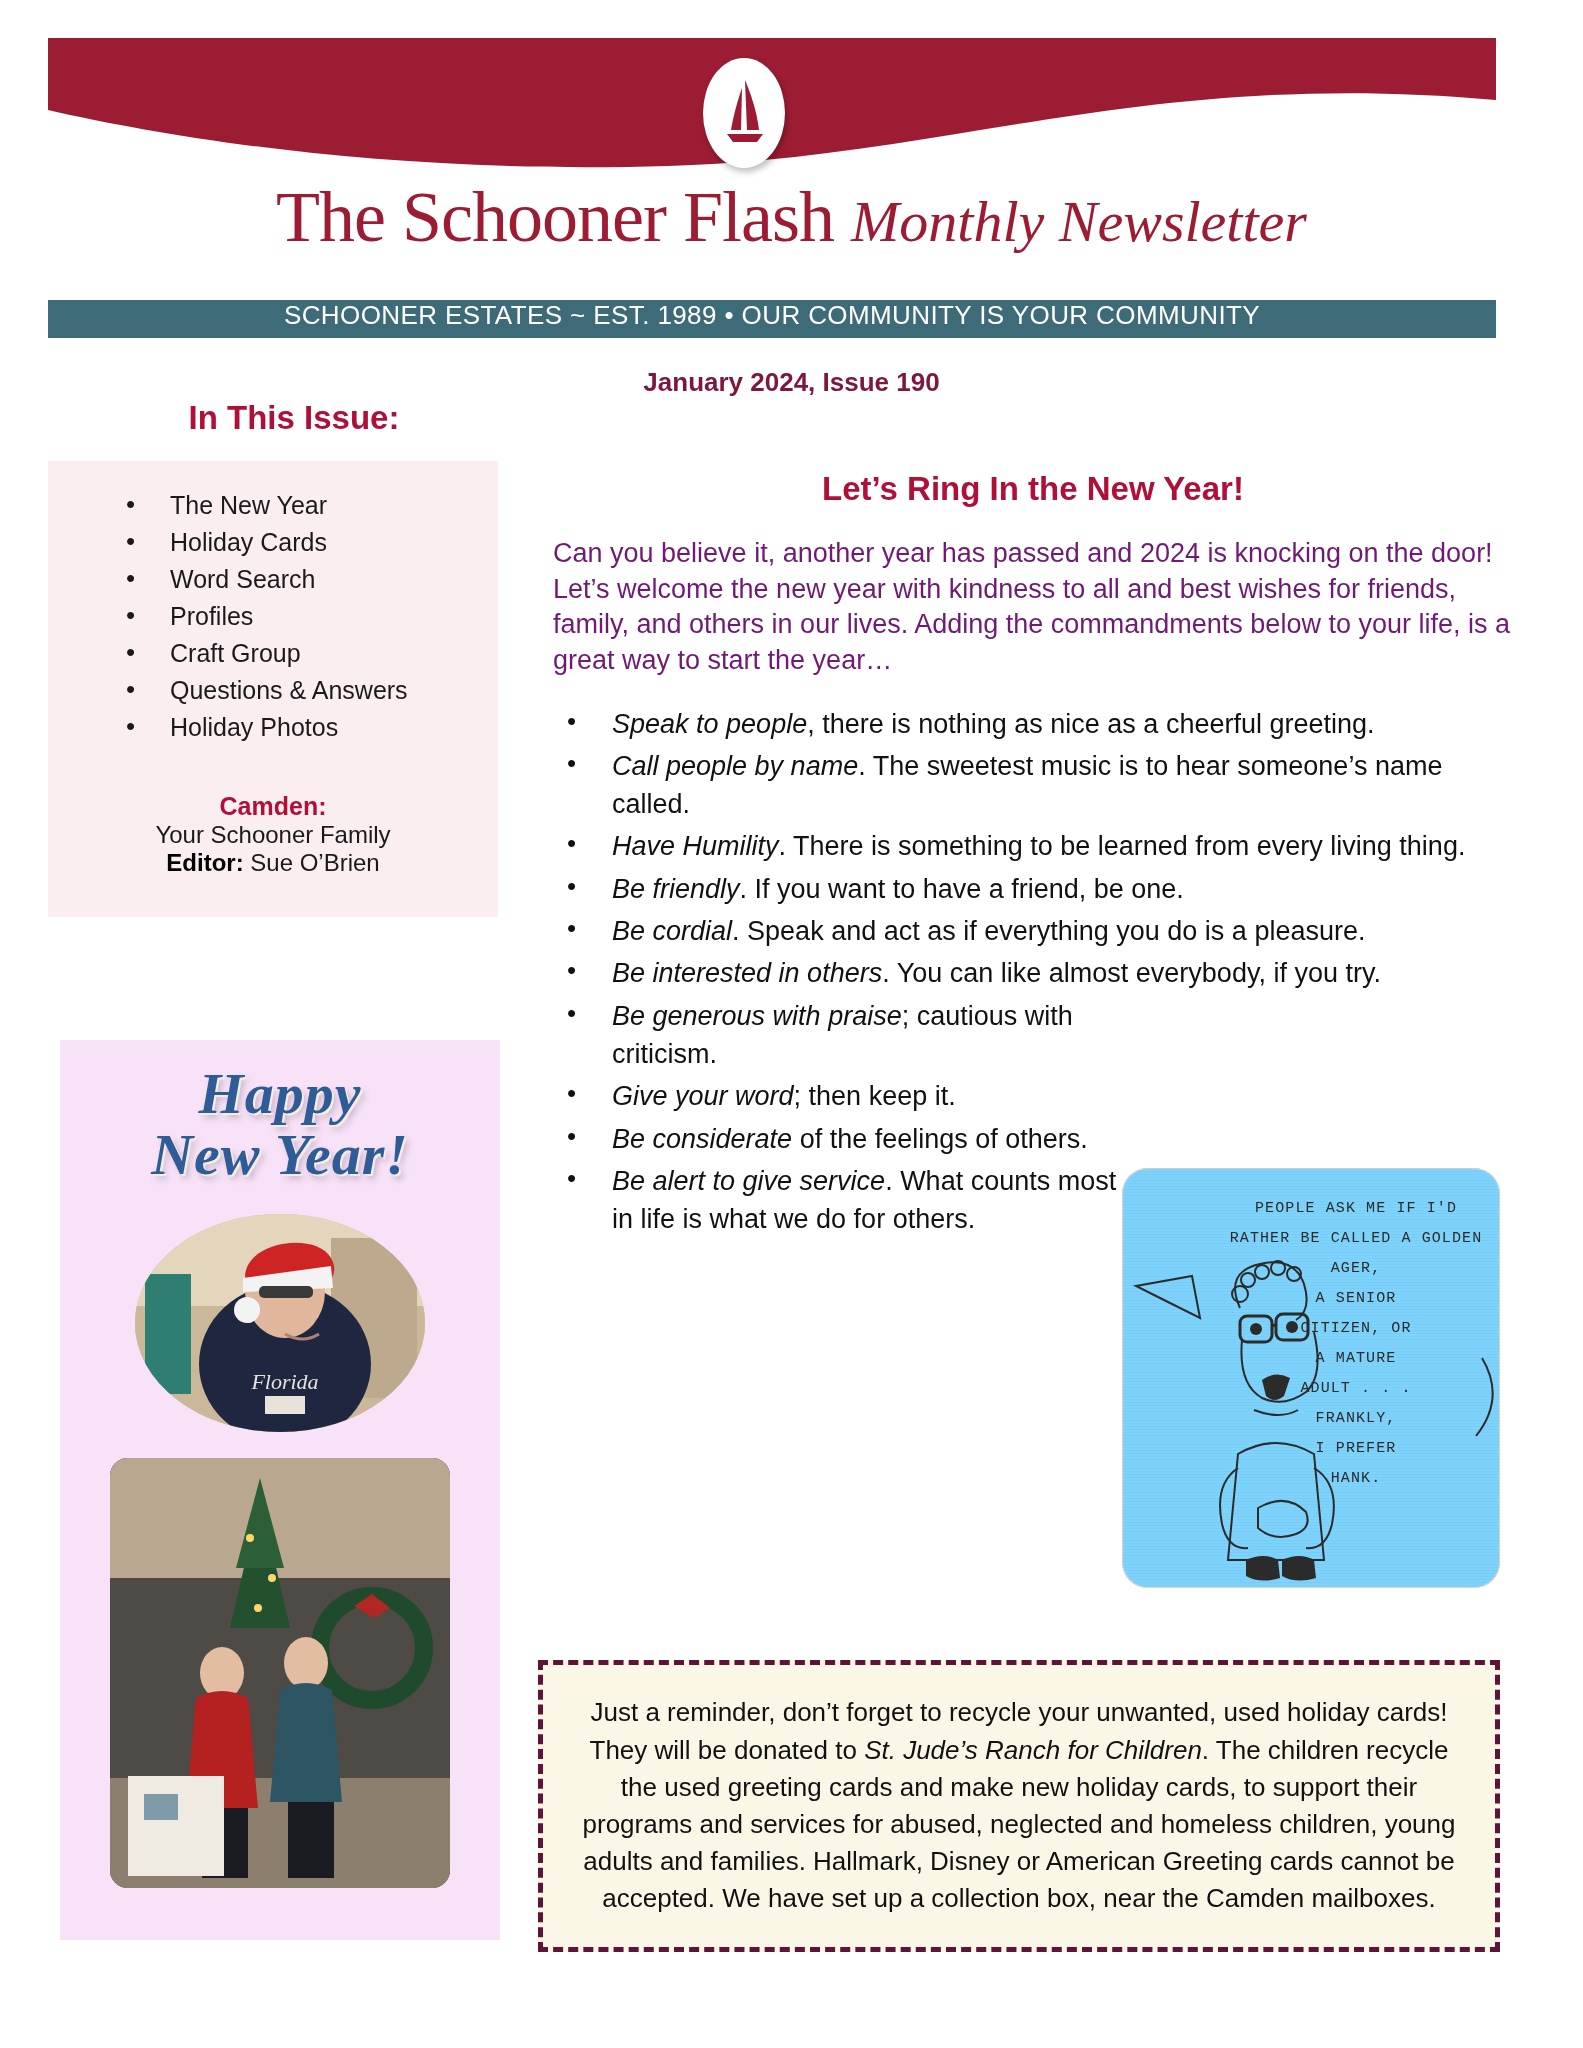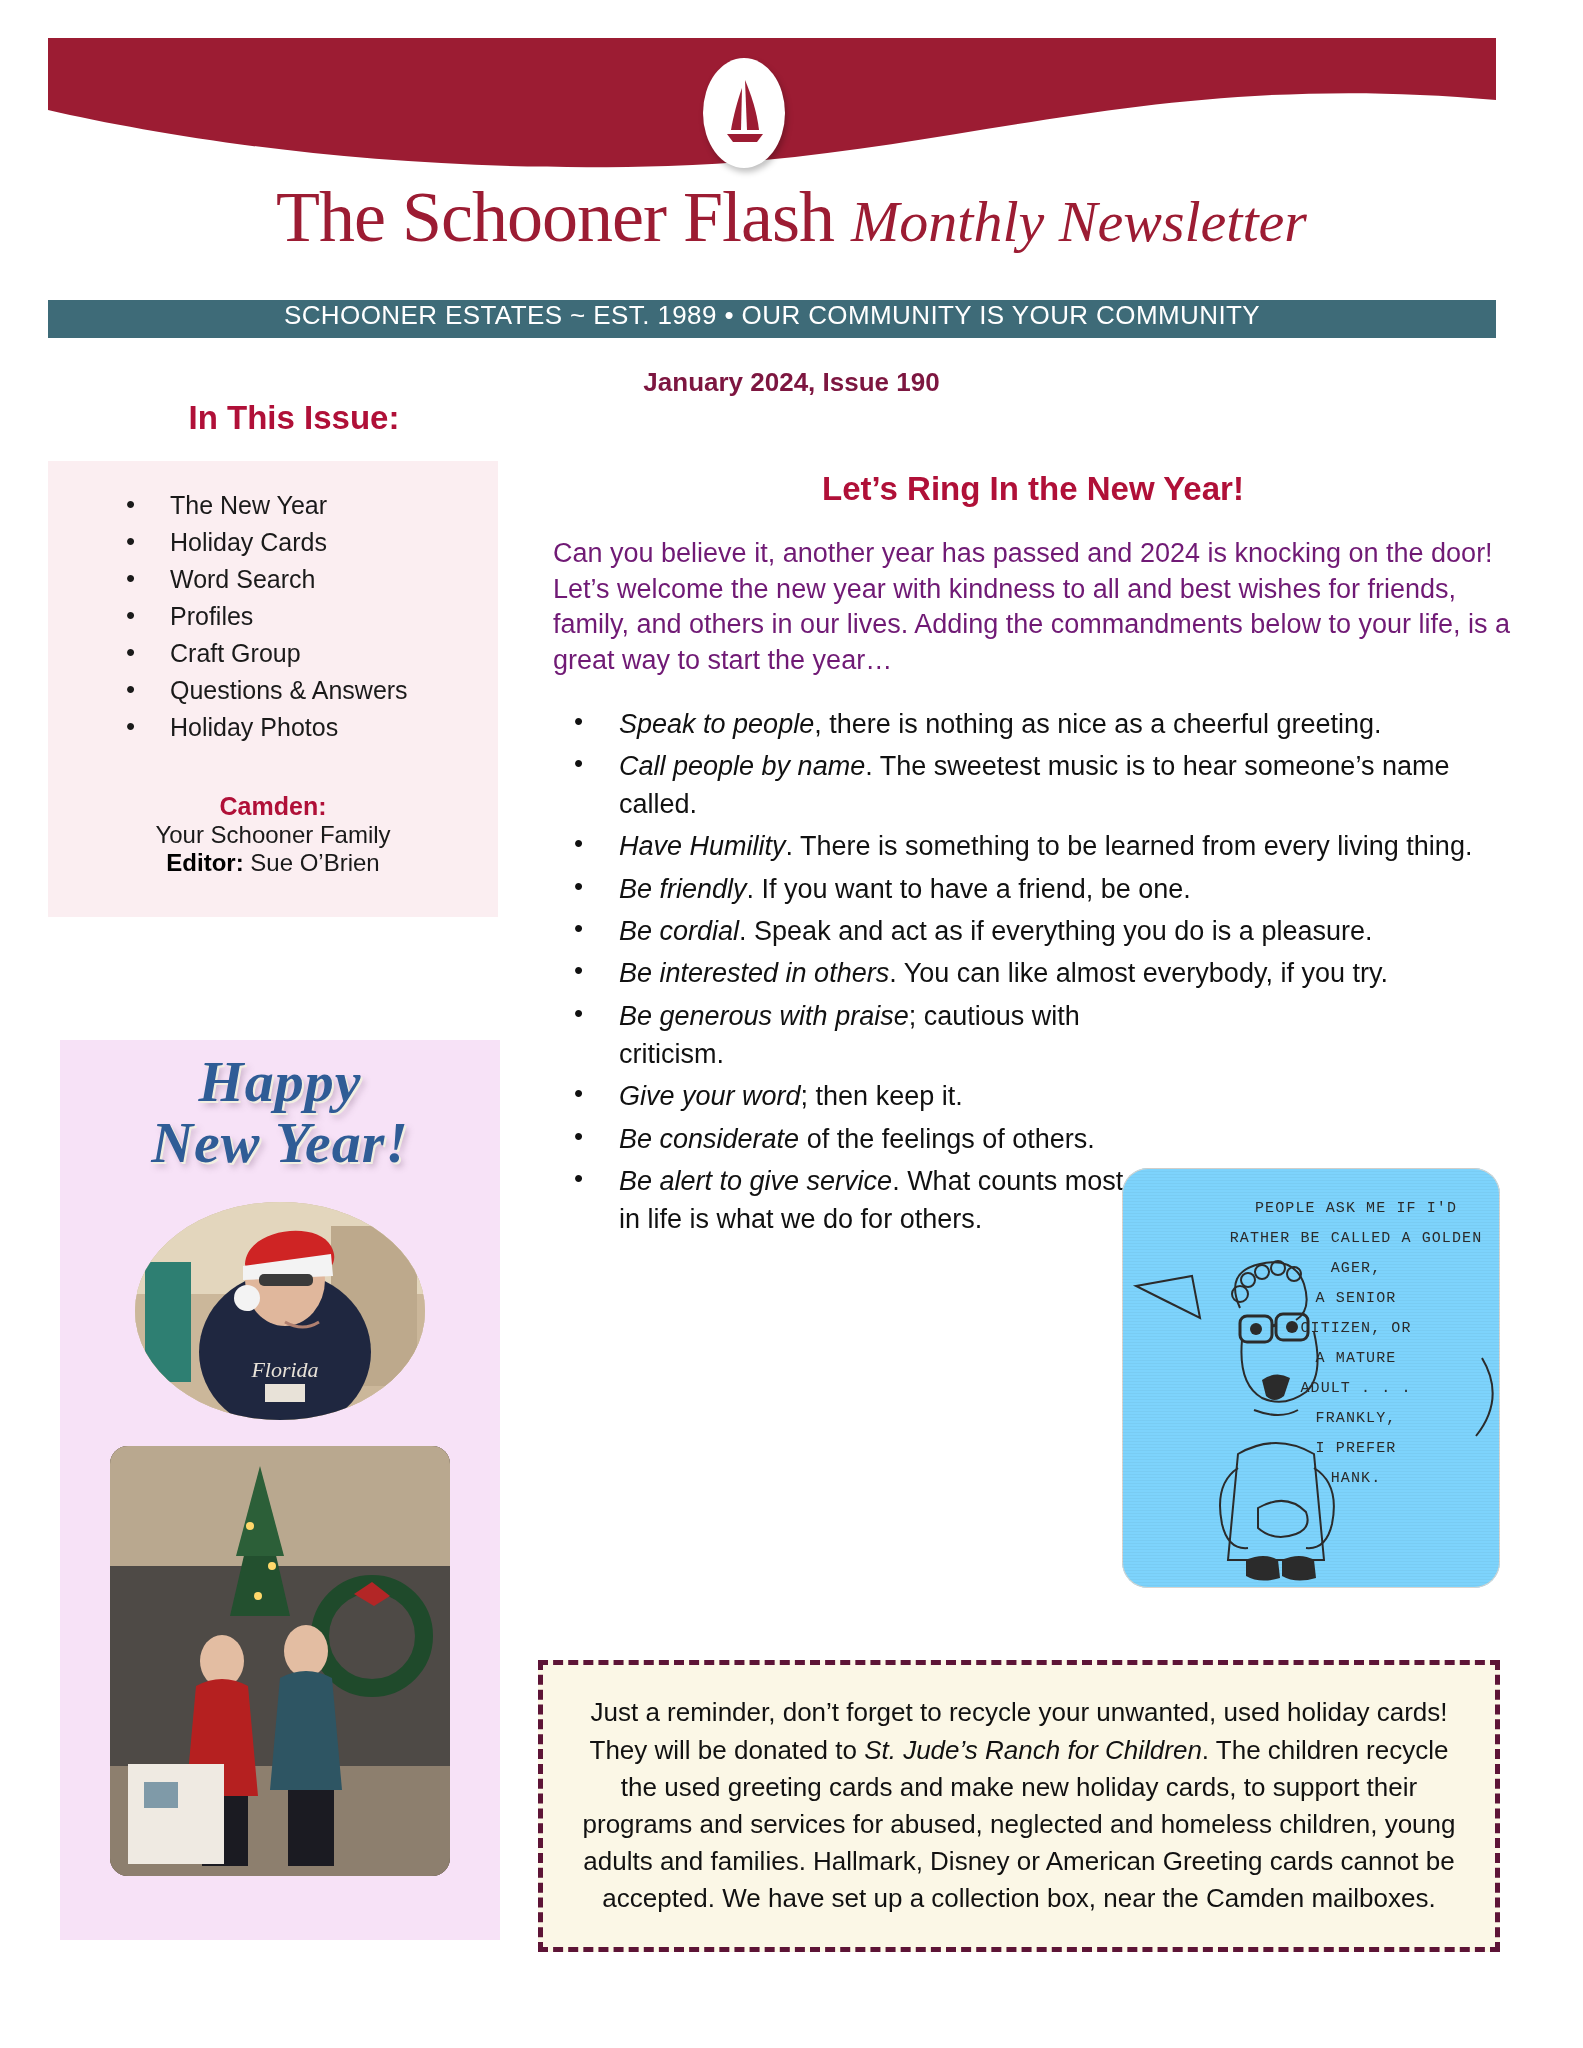--- a/index.html
+++ b/index.html
@@ -66,21 +66,21 @@
   .credits-head { font-size:25px; font-weight:bold; color:#b01038; }
   .credits-line { font-size:24px; color:#1a1a1a; }
   .credits-ed-label { font-weight:bold; color:#000000; }
 
   
   .hny-panel {
     position:absolute; left:60px; top:1040px; width:440px; height:900px;
     background:#f7e2f7; overflow:hidden;
   }
   .hny-text {
-    text-align:center; padding-top:12px;
+    text-align:center; padding-top:24px;
     font-family:"Liberation Serif", serif; font-style:italic; font-weight:bold;
     font-size:58px; line-height:1.05; color:#2f5c96;
     text-shadow: 2px 2px 0 #f2efe2, 4px 5px 6px rgba(120,90,120,.35);
     letter-spacing:1px;
   }
   .photo-oval {
     width:290px; height:218px; margin:28px auto 0; border-radius:50%;
     overflow:hidden; position:relative; background:#c9b8a2;
   }
   .photo-rect {
@@ -88,21 +88,21 @@
     overflow:hidden; position:relative; background:#6c5b4c;
   }
 
   
   .article { position:absolute; left:553px; top:470px; width:960px; }
   .article h2 {
     margin:0 0 28px; text-align:center;
     font-size:33px; font-weight:bold; color:#b01038;
   }
   .lede { font-size:27px; line-height:1.32; color:#701a75; margin:0 0 26px; }
-  .cmd-list { list-style:none; margin:11px; padding:0; }
+  .cmd-list { list-style:none; margin:4px; padding:0; }
   .cmd-list li {
     position:relative; padding-left:55px; font-size:27px; line-height:1.42;
     color:#111; margin-bottom:4px;
   }
   .cmd-list li::before {
     content:"\2022"; position:absolute; left:10px; top:-2px; font-size:26px;
   }
   .cmd-list em { font-style:italic; }
   .cmd-narrow { max-width:580px; }
 

